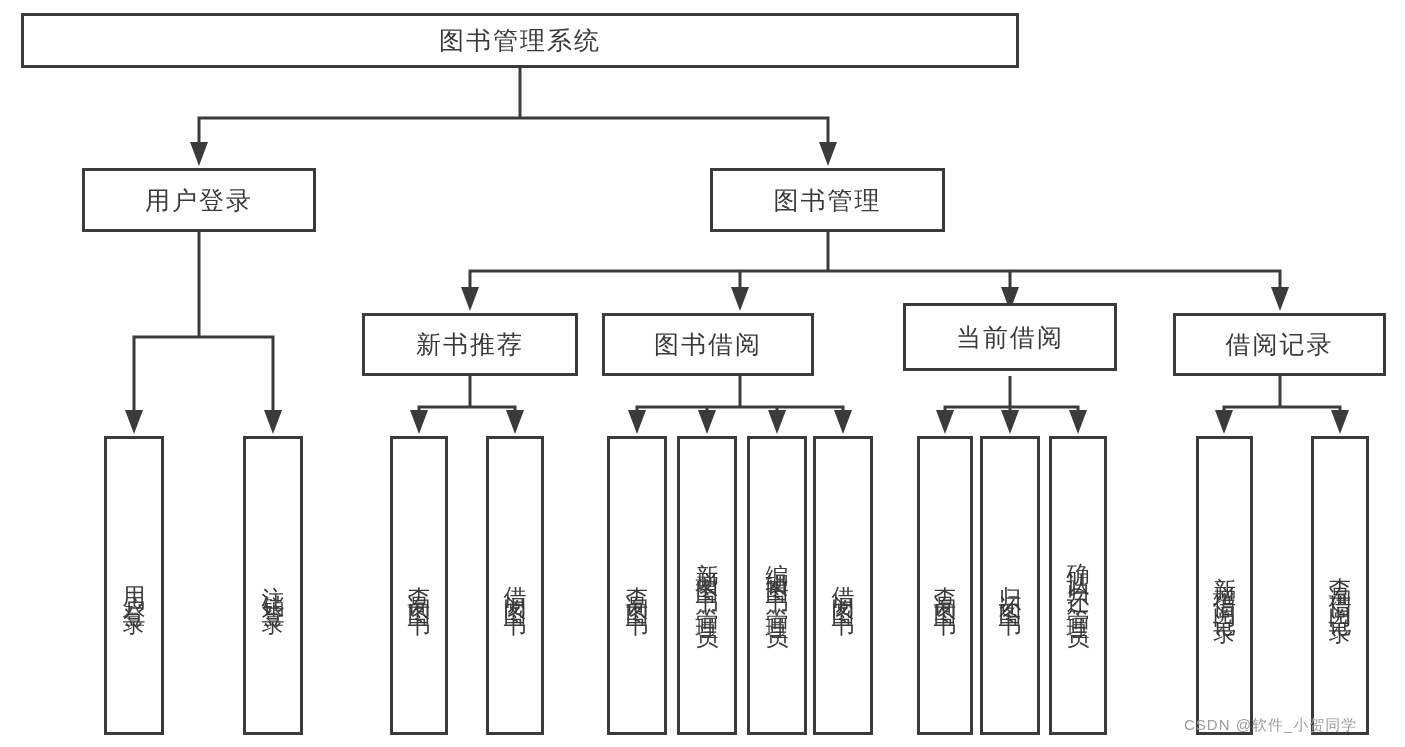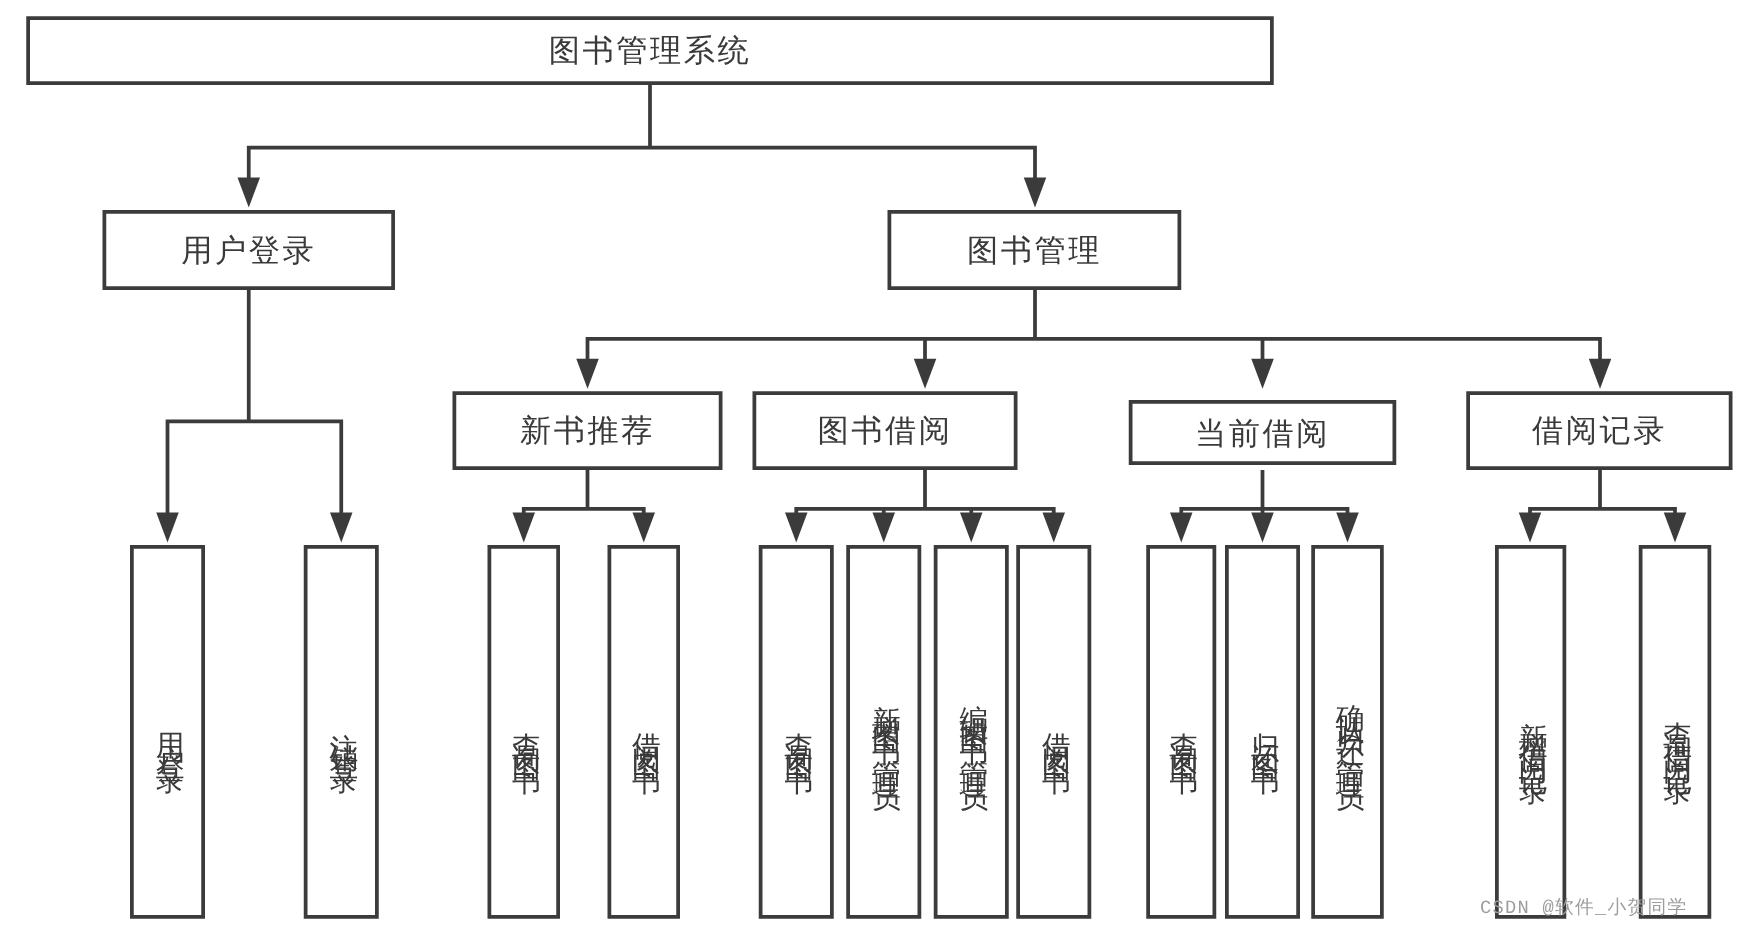--- a/index.html
+++ b/index.html
@@ -5,21 +5,21 @@
   :root{
     --line:#3b3b3b;
     --text:#3a3a3a;
     --watermark:#9d9d9d;
     --bg:#ffffff;
   }
   html,body{margin:0;padding:0;background:var(--bg);}
   body{width:1405px;height:747px;overflow:hidden;}
   .stage{
     position:relative;width:1405px;height:747px;
-    font-family:Liberation Mono, monospace;
+    font-family:Liberation Sans, sans-serif;
     background:var(--bg);
   }
   .wires{position:absolute;left:0;top:0;width:1405px;height:747px;}
   .wires path{stroke:var(--line);stroke-width:3;fill:none;}
   .wires polygon{fill:var(--line);stroke:none;}
   .node{
     position:absolute;box-sizing:border-box;
     border:3px solid var(--line);
     background:var(--bg);
     display:flex;align-items:center;justify-content:center;
@@ -105,21 +105,21 @@
   <div class="node h" style="left:362px;top:313px;width:216px;height:63px">
     <span>新书推荐</span>
   </div>
 
   <div class="node h" style="left:710px;top:168px;width:235px;height:64px">
     <span>图书管理</span>
   </div>
   <div class="node h" style="left:602px;top:313px;width:212px;height:63px">
     <span>图书借阅</span>
   </div>
-  <div class="node h" style="left:903px;top:320px;width:214px;height:52px">
+  <div class="node h" style="left:903px;top:303px;width:214px;height:68px">
     <span>当前借阅</span>
   </div>
   <div class="node h" style="left:1173px;top:313px;width:213px;height:63px">
     <span>借阅记录</span>
   </div>
 
   <div class="node v" style="left:104px;top:436px;width:60px;height:299px">
     <span>用户登录</span>
   </div>
   <div class="node v" style="left:243px;top:436px;width:60px;height:299px">

